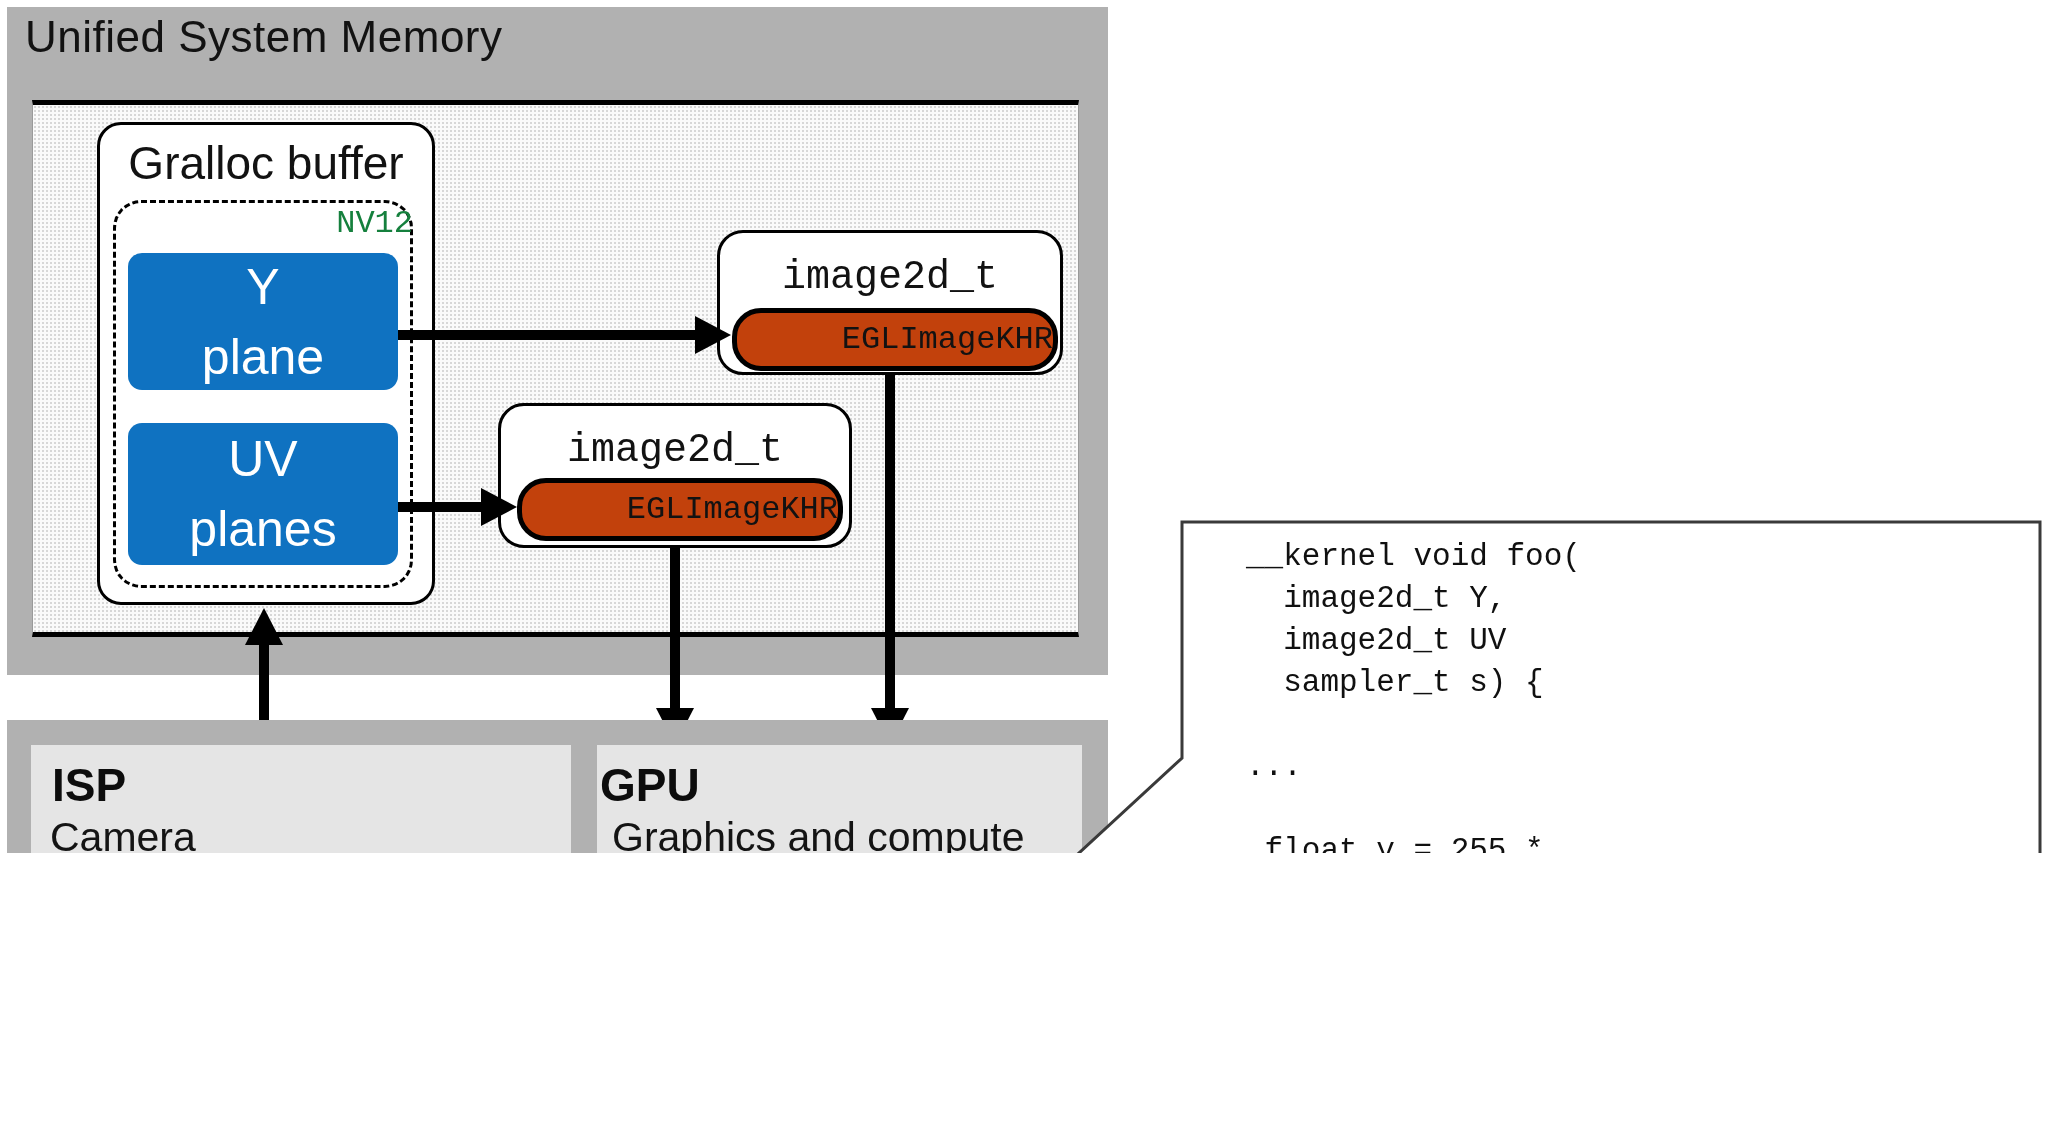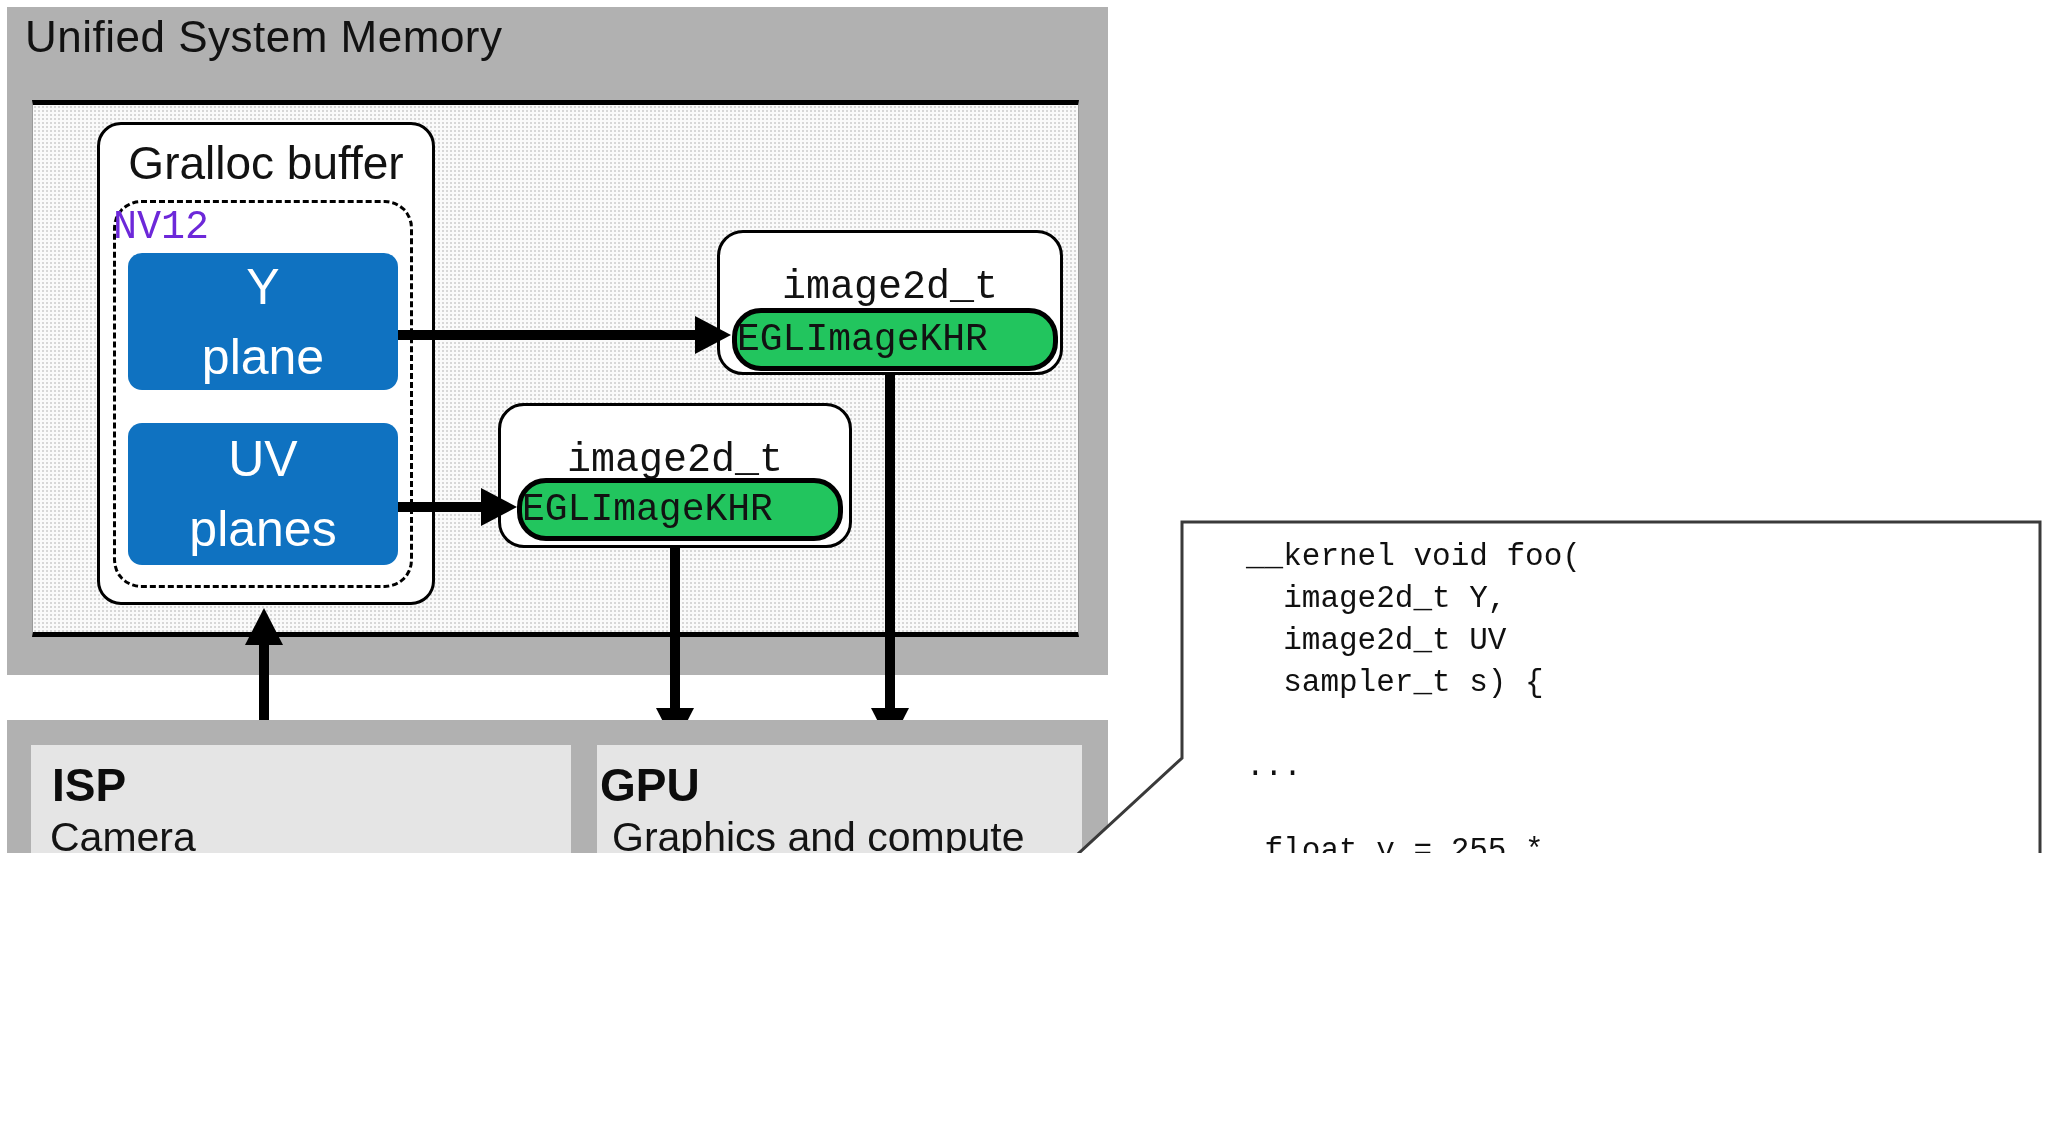--- a/index.html
+++ b/index.html
@@ -51,23 +51,23 @@
     font-size: 46px; color: #121212;
     white-space: nowrap;
   }
   .nv12-box {
     left: 113px; top: 200px; width: 300px; height: 388px;
     border: 3px dashed #000;
     border-radius: 28px;
   }
   .nv12-label {
     left: 113px; top: 205px; width: 300px;
-    text-align: left;
-    font-family: "Liberation Mono", "DejaVu Sans Mono", monospace;
-    font-size: 40px; color: #6d28d9;
+    text-align: right;
+    font-family: "Liberation Mono", "DejaVu Sans Mono", monospace;
+    font-size: 32px; color: #15803d;
   }
   .plane-box {
     width: 270px; left: 128px;
     border-radius: 14px;
     color: #ffffff;
     display: flex; flex-direction: column;
     align-items: center; justify-content: center;
     font-size: 50px; line-height: 70px;
     text-align: center;
   }
@@ -80,32 +80,32 @@
     border: 3px solid #000;
     border-radius: 26px;
     height: 145px; width: 346px;
   }
   .image2d-top    { left: 717px; top: 230px; width: 346px; }
   .image2d-bottom { left: 498px; top: 403px; width: 354px; }
   .image2d-label {
     width: 100%; text-align: center;
     font-family: "Liberation Mono", "DejaVu Sans Mono", monospace;
     font-size: 40px; color: #121212;
-    margin-top: 32px;
+    margin-top: 22px;
     white-space: nowrap;
   }
   .egl-pill {
     position: absolute;
     width: 316px; height: 53px;
-    background: #22c55e;
+    background: #c2410c;
     border: 5px solid #000;
     border-radius: 29px;
-    display: flex; align-items: center; justify-content: flex-start;
-    font-family: "Liberation Mono", "DejaVu Sans Mono", monospace;
-    font-size: 38px; color: #121212;
+    display: flex; align-items: center; justify-content: flex-end;
+    font-family: "Liberation Mono", "DejaVu Sans Mono", monospace;
+    font-size: 32px; color: #121212;
     white-space: nowrap;
   }
   .egl-pill-top    { left: 12px; top: 75px; }
   .egl-pill-bottom { left: 16px; top: 72px; }
 
   
   .arrow-shaft { background: #000; }
   .tri { width: 0; height: 0; }
   .tri-right {
     border-top: 19px solid transparent;

